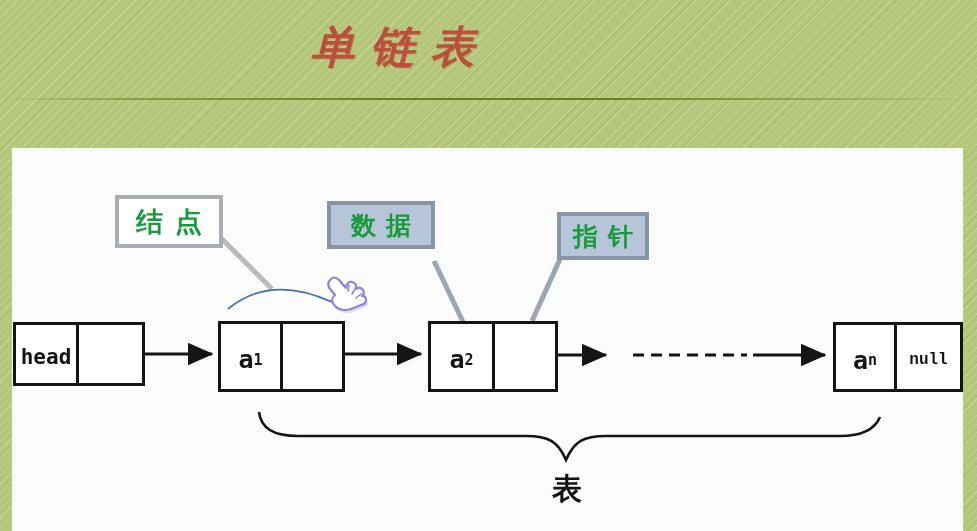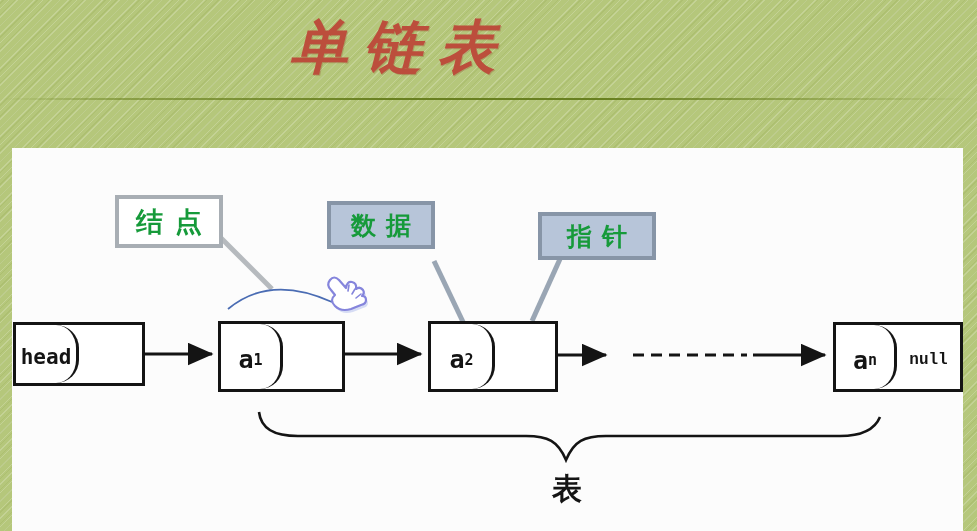--- a/index.html
+++ b/index.html
@@ -12,37 +12,37 @@
       #b5c77b;
   }
   .title-divider{
     position:absolute;left:0;top:98px;width:977px;height:2px;
     background:linear-gradient(90deg, rgba(110,132,30,0) 0%, rgba(105,128,28,0.55) 12%,
       rgba(96,120,22,0.9) 40%, rgba(96,120,22,0.9) 62%, rgba(105,128,28,0.4) 85%, rgba(110,132,30,0) 100%);
   }
   .page-title{
     position:absolute;left:0;top:6px;width:785px;text-align:center;
     font-family:"DejaVu Serif",serif;font-weight:bold;font-style:italic;
-    font-size:58px;line-height:82px;color:#bc4e3c;letter-spacing:16px;padding-left:16px;
+    font-size:44px;line-height:82px;color:#bc4e3c;letter-spacing:16px;padding-left:16px;
     box-sizing:border-box;text-shadow:1px 1px 0 rgba(140,50,30,0.25);
   }
   .panel{position:absolute;left:12px;top:148px;width:951px;height:383px;background:#fcfcfc;}
   .callout{
     position:absolute;box-sizing:border-box;display:flex;align-items:center;justify-content:center;
     font-weight:bold;color:#169a3a;
   }
   .callout-node{left:115px;top:185px;width:108px;height:53px;background:#ffffff;border:4px solid #a8aeb4;font-size:27px;letter-spacing:12px;padding-left:12px;margin-top:10px;}
   .callout-blue{background:#b7c5d9;border:4px solid #8795a7;font-size:25px;letter-spacing:10px;padding-left:10px;}
   .callout-data{left:327px;top:201px;width:108px;height:48px;}
-  .callout-pointer{left:538px;top:212px;width:118px;height:48px;}
+  .callout-pointer{left:557px;top:212px;width:92px;height:48px;}
   .lnode{
     position:absolute;display:flex;background:#fff;border:3px solid #141414;box-sizing:border-box;
     font-family:"DejaVu Sans Mono",monospace;font-weight:bold;color:#141414;
   }
-  .cell{display:flex;align-items:center;justify-content:center;box-sizing:border-box;padding-top:6px;border-radius:23px;}
+  .cell{display:flex;align-items:center;justify-content:center;box-sizing:border-box;padding-top:6px;}
   .cell-div{border-right:3px solid #141414;}
   .mono-sm{font-size:21px;}
   .aval{font-size:25px;}
   .aval sub{font-size:15px;line-height:0;}
   .node-head{left:13px;top:322px;width:132px;height:64px;}
   .node-head .cell-div{width:63px;}
   .node-a1{left:218px;top:321px;width:127px;height:71px;}
   .node-a1 .cell-div{width:62px;}
   .node-a2{left:428px;top:321px;width:130px;height:71px;}
   .node-a2 .cell-div{width:64px;}

